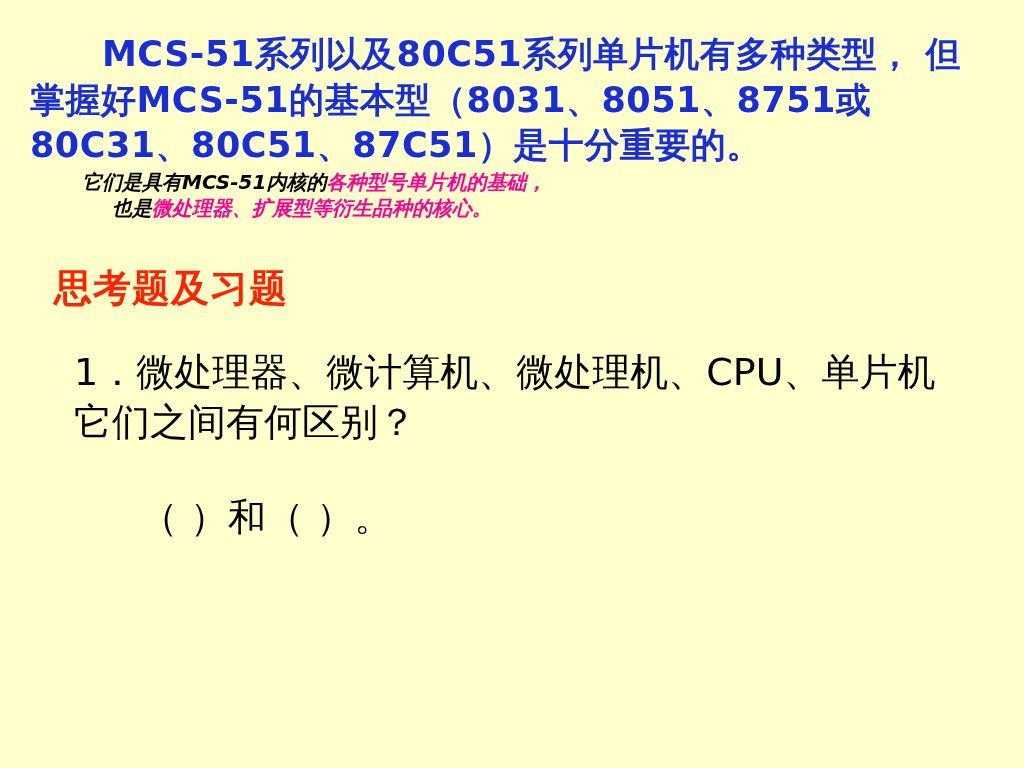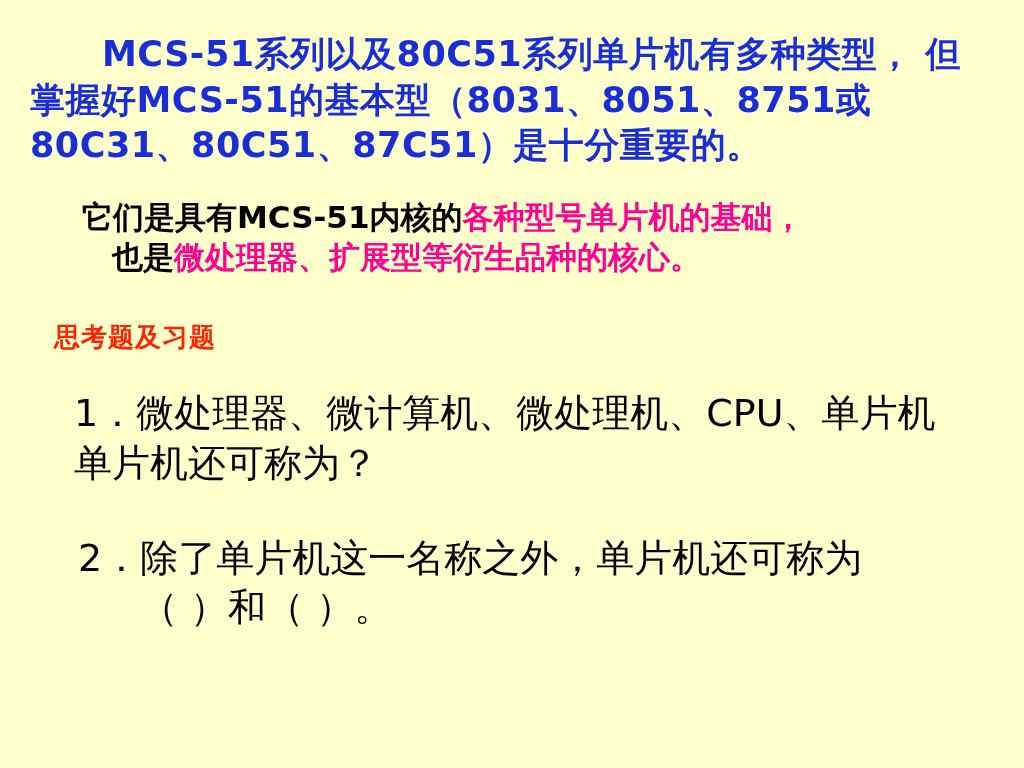--- a/index.html
+++ b/index.html
@@ -29,38 +29,38 @@
     color: #1a2ed8;
     font-weight: bold;
     font-size: 35px;
     line-height: 1.30;
     letter-spacing: 0.5px;
     text-indent: 72px;
     margin-top: 4px;
   }
   
   .p2 {
-    font-size: 31px;
+    font-size: 20px;
     line-height: 1.32;
     font-weight: bold;
     color: #000000;
-    margin-top: 28px;
     padding-left: 52px;
     text-indent: 0;
+    font-style: italic;
   }
   .p2 .ln2 {
     display: block;
     padding-left: 30px;
   }
   .magenta { color: #ff0090; }
 
   
   .heading {
     color: #ff2200;
-    font-size: 26px;
+    font-size: 38px;
     font-weight: bold;
     margin-top: 42px;
     padding-left: 24px;
     letter-spacing: 1px;
   }
   
   .q {
     color: #000000;
     font-size: 38px;
     line-height: 1.30;
@@ -89,21 +89,20 @@
 
   <p class="para p2">
     <span>它们是具有MCS-51内核的</span><span class="magenta">各种型号单片机的基础，</span>
     <span class="ln2"><span>也是</span><span class="magenta">微处理器、扩展型等衍生品种的核心。</span></span>
   </p>
 
   <div class="heading">思考题及习题</div>
 
   <div class="q">
     <span>1．微处理器、微计算机、微处理机、CPU、单片机</span>
-    <span class="ln2">单片机还可称为？</span>
+    <span class="ln2">它们之间有何区别？</span>
   </div>
 
   <div class="q q2">
-    <span>2．除了单片机这一名称之外，单片机还可称为</span>
     <span class="ln2">（              ）和（                ）。</span>
   </div>
 
 </div>
 
 </body></html>

